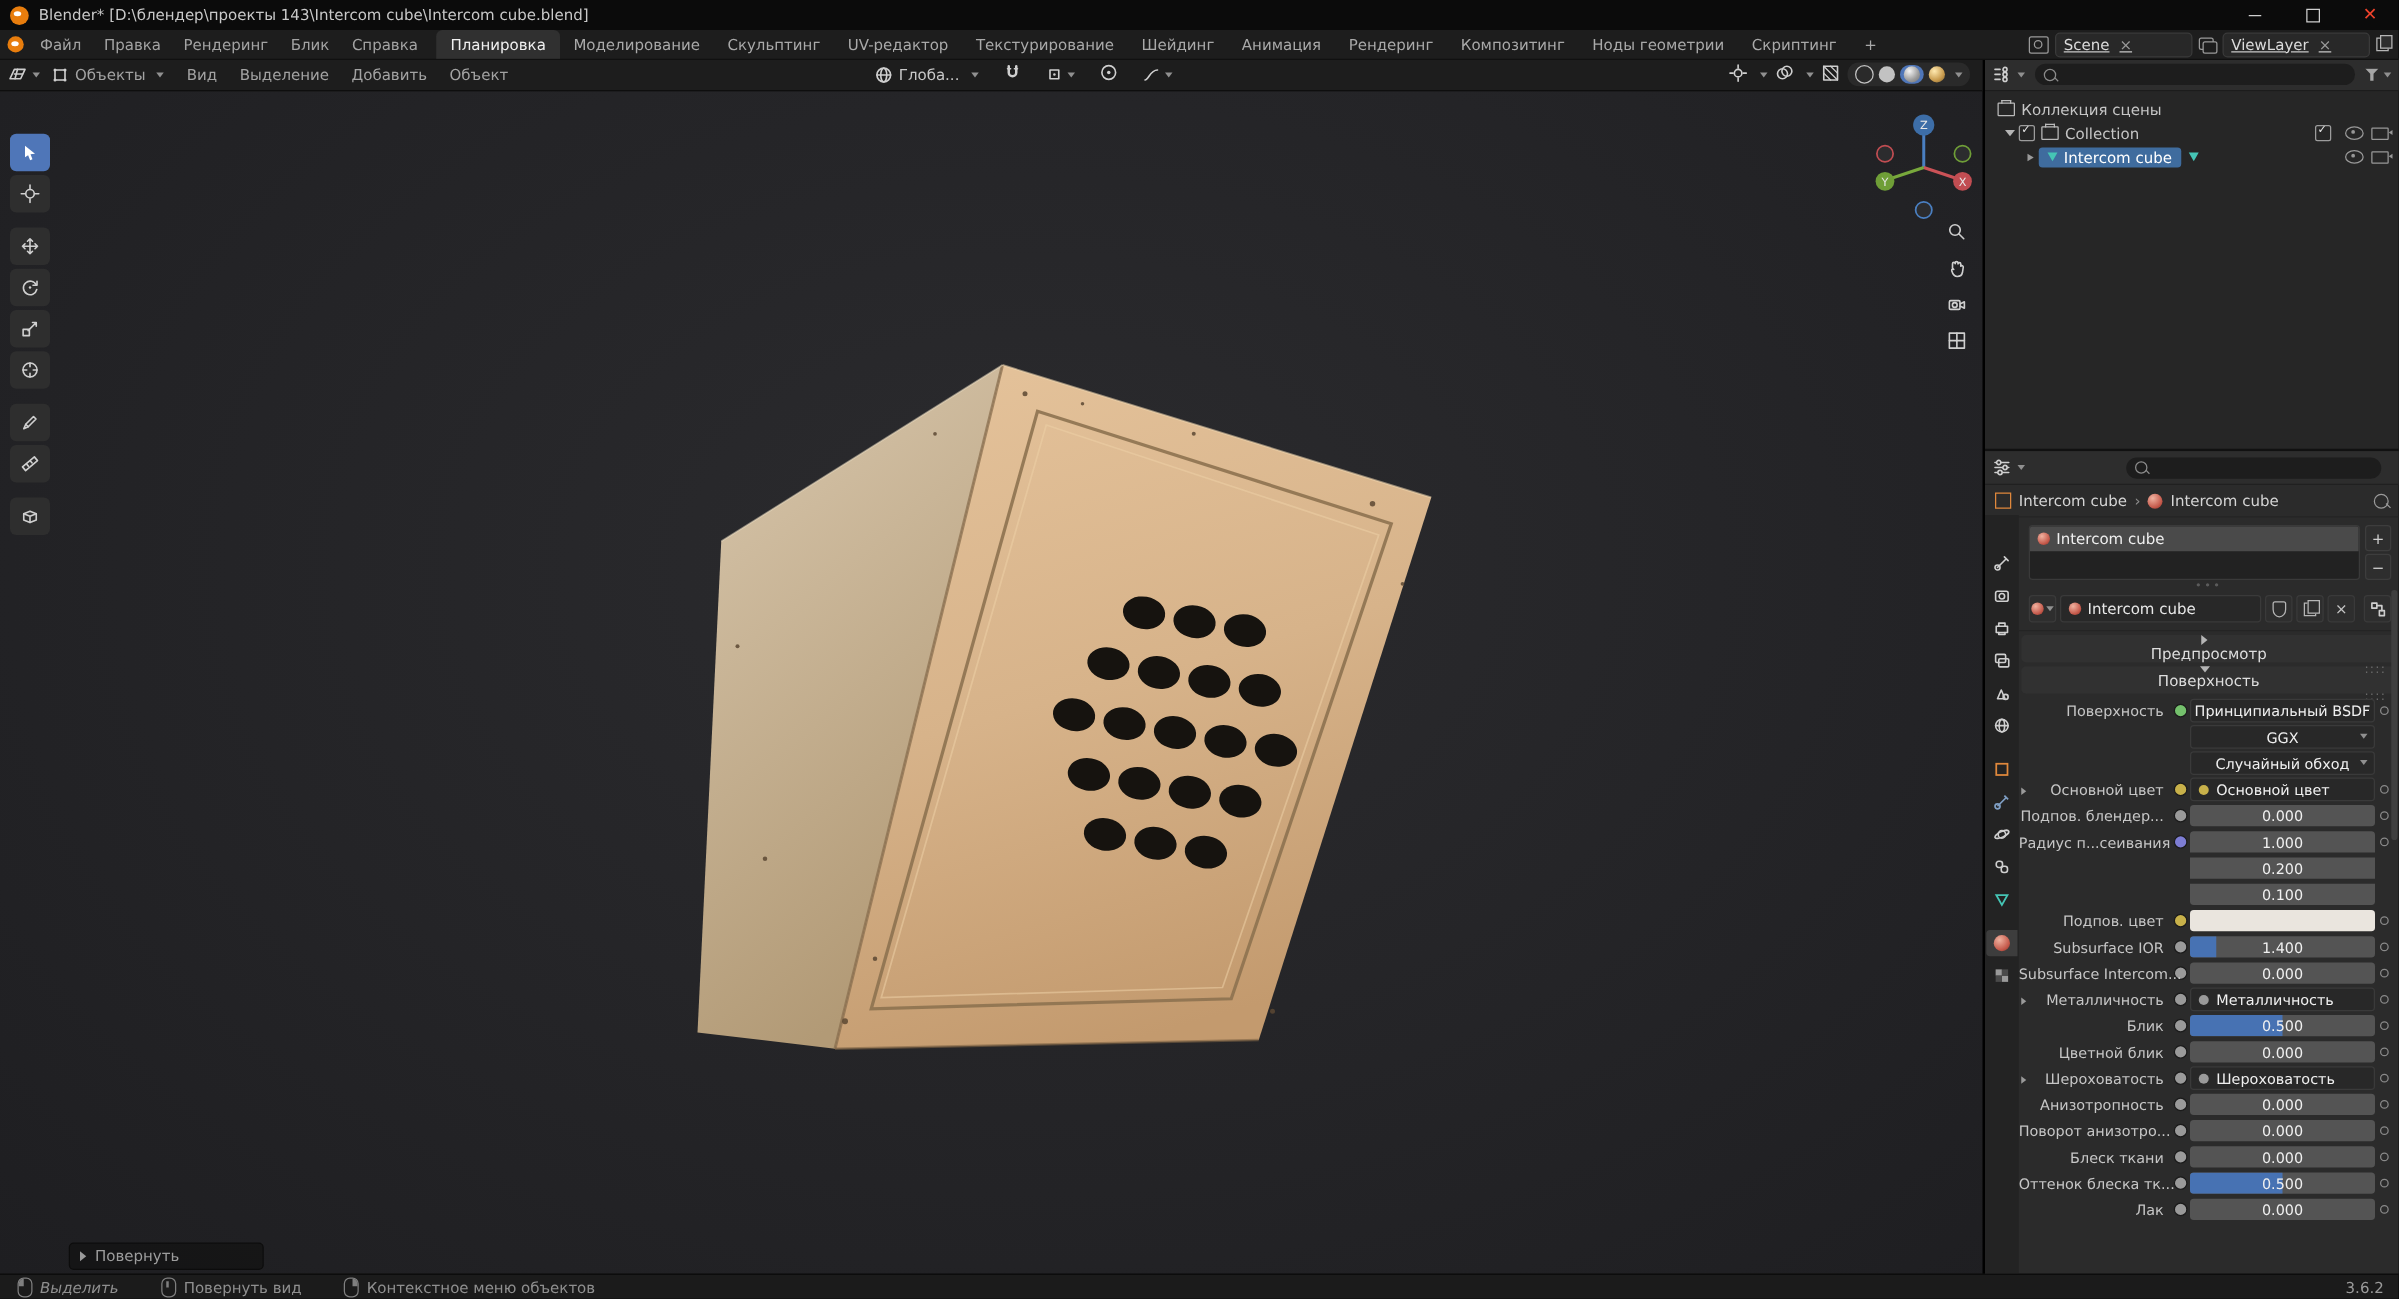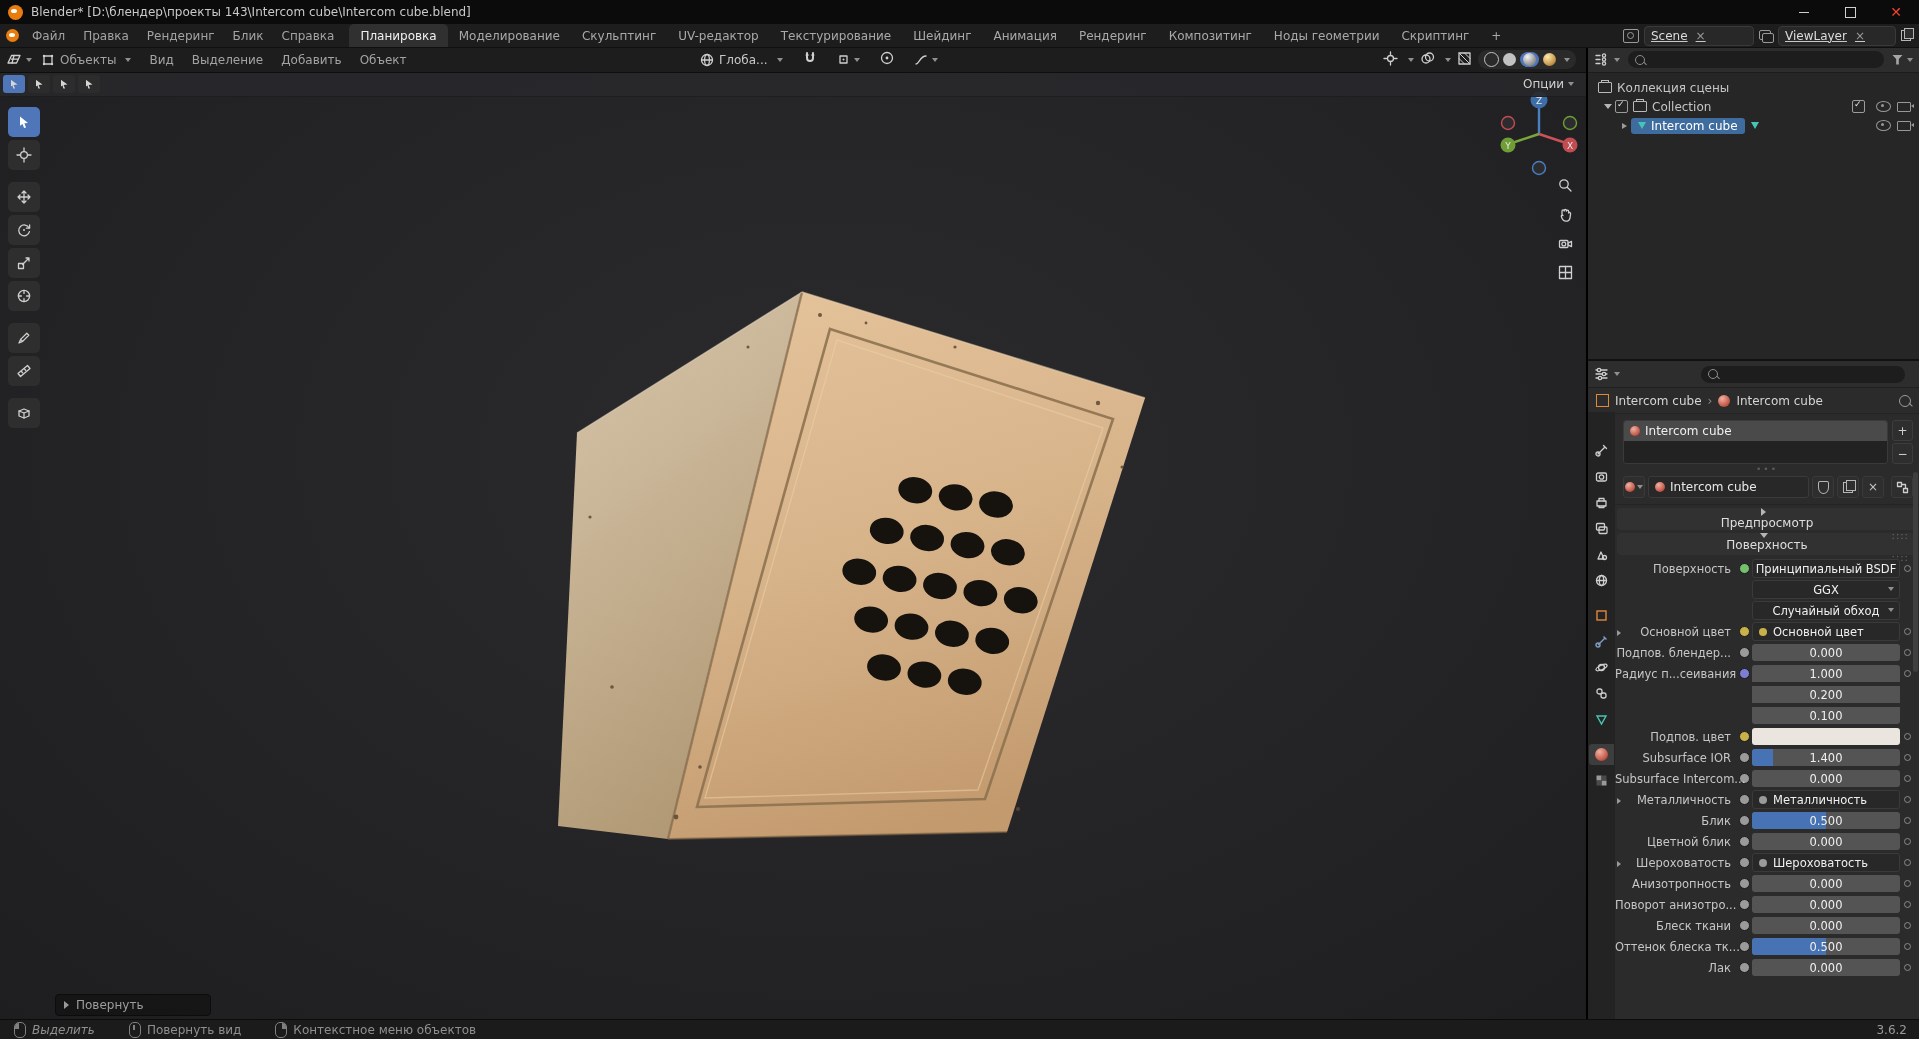--- a/index.html
+++ b/index.html
@@ -306,38 +306,20 @@
         <span class="ball solid"></span>
         <span class="shade-active">
             <span class="ball mat"></span>
           </span>
         <span class="ball rend"></span>
         <span class="caret"></span>
       </div>
     </div>
   </div>
 
-  <div class="vpts">
-    <span class="modebtn active">
-        <span class="cursorglyph"></span>
-      </span>
-    <span class="modebtn">
-        <span class="cursorglyph"></span>
-      </span>
-    <span class="modebtn">
-        <span class="cursorglyph"></span>
-      </span>
-    <span class="modebtn">
-        <span class="cursorglyph"></span>
-      </span>
-    <div class="opts">
-      <span>Опции</span>
-        <span class="caret"></span>
-    </div>
-  </div>
 
   <div class="tools">
     <div class="tool active">
       <svg width="16" height="16">
           <path d="M4 2.5 L12 9 L8.4 9.3 L10 13.4 L8.1 14.1 L6.5 10.1 L4 11.8 Z" fill="#fff"></path>
         </svg>
     </div>
     <div class="tool">
       <svg class="ic" width="16" height="16">
           <circle cx="8" cy="8" r="3.4"></circle>

